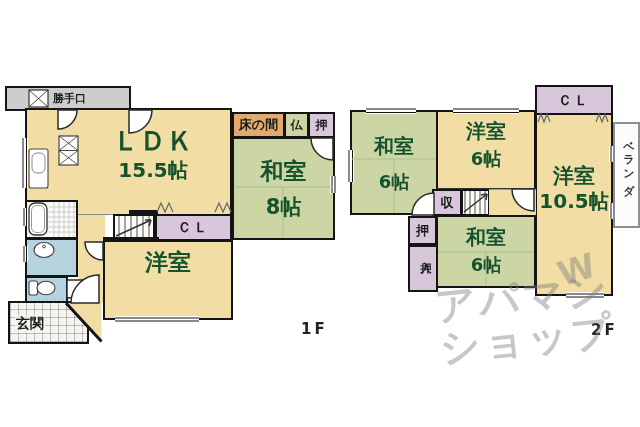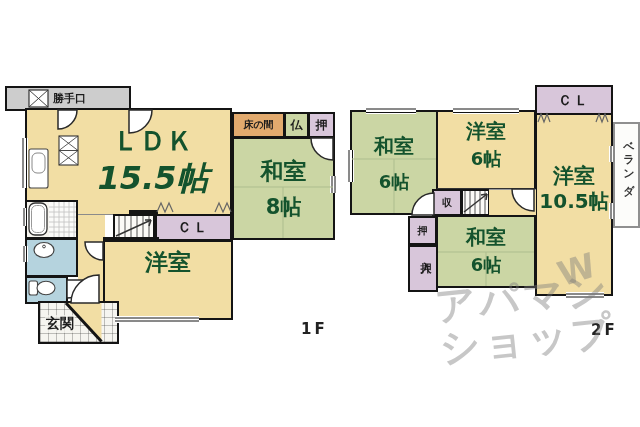--- a/index.html
+++ b/index.html
@@ -1,21 +1,21 @@
 <!DOCTYPE html>
 <html><head>
 <meta charset="utf-8">
 <style>
   html,body{margin:0;padding:0;background:#fff;}
   .stage{position:relative;width:640px;height:427px;background:#ffffff;overflow:hidden;
          font-family:"DejaVu Sans","Liberation Sans",sans-serif;color:#1c1c1c;}
   .abs{position:absolute;box-sizing:border-box;}
   .room{position:absolute;box-sizing:border-box;border:2.5px solid #141414;}
   .lbl{font-weight:bold;color:#14532d;text-align:center;line-height:1.25;}
-  .small-lbl{font-weight:bold;font-size:10px;display:flex;align-items:center;justify-content:center;height:100%;}
+  .small-lbl{font-weight:bold;font-size:13px;display:flex;align-items:center;justify-content:center;height:100%;}
   .vtext{writing-mode:vertical-rl;text-orientation:upright;font-weight:bold;}
   .yellow{background:#F2DEA4;} .green{background:#CBD6A4;} .purple{background:#D8C6DA;}
   .blue{background:#B5D3DE;} .orange{background:#E2AA6E;} .gray{background:#CDCDCD;padding-left:24px;}
   .whiteroom{background:#FBFAF7;}
   .tile{background-color:#F6F5F0;
         background-image:repeating-linear-gradient(0deg,rgba(40,40,40,.28) 0 1px,transparent 1px 8px),
                          repeating-linear-gradient(90deg,rgba(40,40,40,.28) 0 1px,transparent 1px 8px);}
   svg.overlay{position:absolute;left:0;top:0;z-index:10;pointer-events:none;}
   .watermark{position:absolute;z-index:20;font-weight:bold;color:rgba(122,122,122,.42);
              transform:rotate(-6deg);text-align:center;letter-spacing:3px;line-height:1.05;}
@@ -26,21 +26,21 @@
 
 <div class="stage">
 
   <div class="room gray" style="left:5px;top:86px;width:126px;height:25px;border-width:2px;">
     <div class="abs" style="left:46px;top:3px;font-size:11px;font-weight:bold;">勝手口</div>
   </div>
 
   <div class="room yellow" style="left:25px;top:108px;width:207px;height:107px;border-bottom:1px solid #8b8b8b;">
     <div class="lbl abs" style="left:55px;top:14px;width:142px;">
       <div style="font-size:27px;">ＬＤＫ</div>
-      <div style="font-size:32px;font-style:italic;">15.5帖</div>
+      <div style="font-size:20px;">15.5帖</div>
     </div>
   </div>
 
   <div class="room orange" style="left:232px;top:112px;width:53px;height:26px;">
     <div class="small-lbl">床の間</div>
   </div>
   <div class="room green" style="left:284px;top:112px;width:25px;height:26px;">
     <div class="small-lbl" style="font-size:12px;">仏</div>
   </div>
   <div class="room purple" style="left:308px;top:112px;width:27px;height:26px;">
@@ -64,21 +64,21 @@
   <div class="room yellow" style="left:103px;top:240px;width:130px;height:80px;">
     <div class="lbl abs" style="left:0;top:6px;width:100%;">
       <div style="font-size:23px;">洋室</div>
     </div>
   </div>
 
   <div class="room" style="left:25px;top:200px;width:53px;height:39px;background:#F6F4EE;"></div>
   <div class="room blue" style="left:25px;top:238px;width:53px;height:39px;"></div>
   <div class="room blue" style="left:25px;top:276px;width:43px;height:28px;"></div>
 
-  <div class="room tile" style="left:38px;top:301px;width:81px;height:43px;">
+  <div class="room tile" style="left:8px;top:301px;width:81px;height:43px;">
     <div class="abs" style="left:5px;top:12px;font-size:14px;font-weight:bold;background:rgba(246,245,240,.7);padding:0 1px;">玄関</div>
   </div>
 
   <div class="floorlabel" style="left:301px;top:320px;">1F</div>
 
   <div class="room purple" style="left:535px;top:85px;width:78px;height:31px;">
     <div class="small-lbl" style="font-size:14px;letter-spacing:2px;">ＣＬ</div>
   </div>
 
   <div class="room yellow" style="left:535px;top:113px;width:78px;height:183px;">

